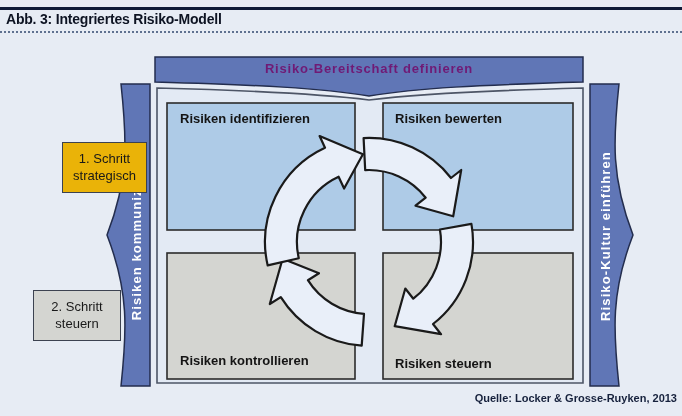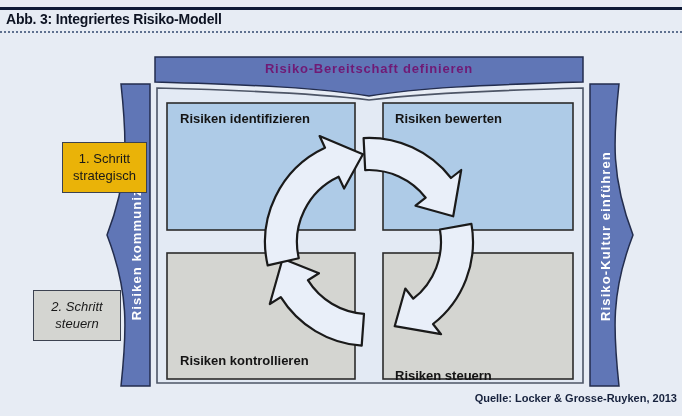--- a/index.html
+++ b/index.html
@@ -28,28 +28,28 @@
     position:absolute;color:#ffffff;font-weight:bold;font-size:13px;letter-spacing:1.1px;
     white-space:nowrap;transform:translate(-50%,-50%) rotate(-90deg);
   }
   .vbar-label.left{left:136px;top:236px;}
   .vbar-label.right{left:605px;top:236px;}
 
   .q-label{position:absolute;font-weight:bold;font-size:13px;color:#141414;white-space:nowrap;}
   .q-label.tl{left:180px;top:111px;}
   .q-label.tr{left:395px;top:111px;}
   .q-label.bl{left:180px;top:353px;}
-  .q-label.br{left:395px;top:368px;}
+  .q-label.br{left:395px;top:356px;}
 
   .step-box{
     position:absolute;display:flex;flex-direction:column;align-items:center;justify-content:center;
     font-size:13px;color:#191919;border:1.5px solid #3c4250;text-align:center;line-height:1.3;
   }
   .step-box.one{left:33px;top:142px;width:83px;height:49px;background:#eab308;margin-left:29px;}
-  .step-box.two{left:33px;top:290px;width:86px;height:49px;background:#d4d5d1;font-style:italic;}
+  .step-box.two{left:33px;top:290px;width:86px;height:49px;background:#d4d5d1;}
 
   .source{position:absolute;right:5px;top:392px;font-size:11px;font-weight:bold;color:#16213c;}
 </style>
 </head>
 <body>
 
 <div class="page">
 
   <div class="rule-top"></div>
   <h1 class="fig-title">Abb. 3: Integriertes Risiko-Modell</h1>

